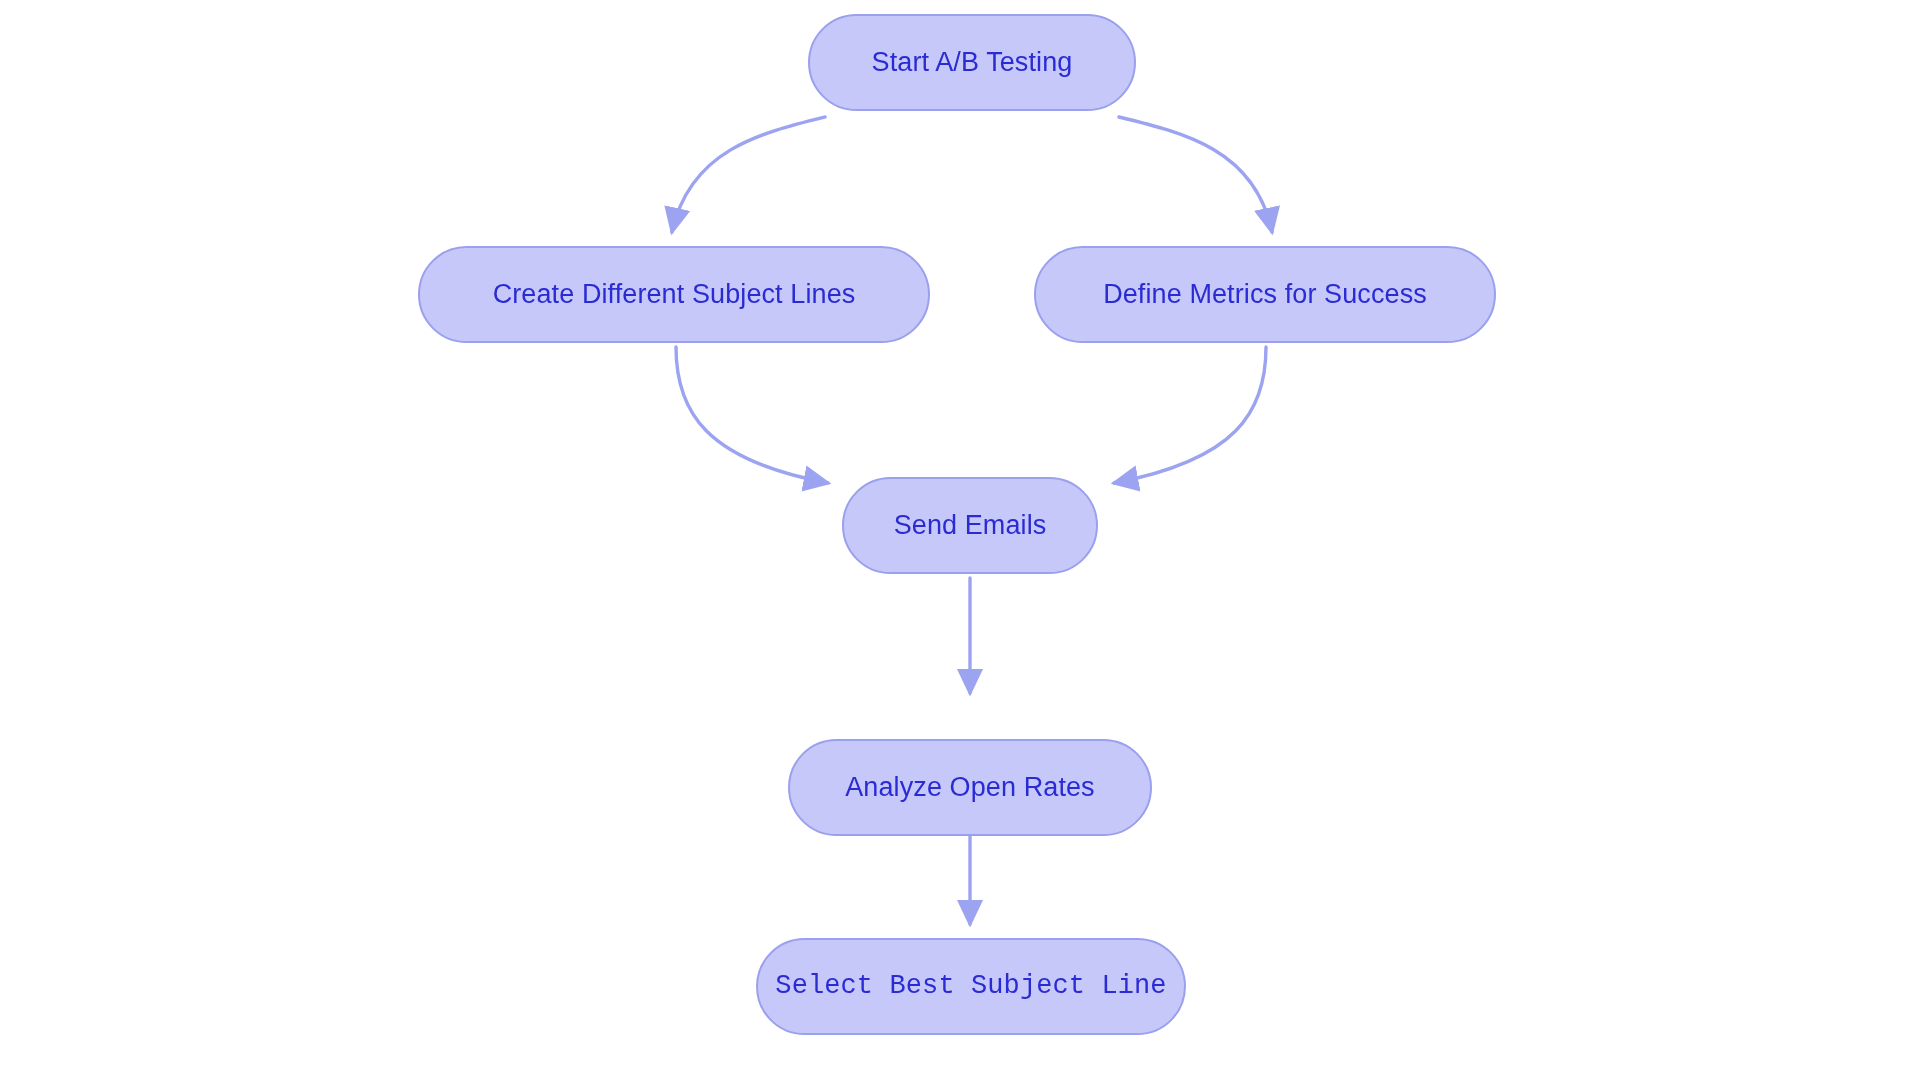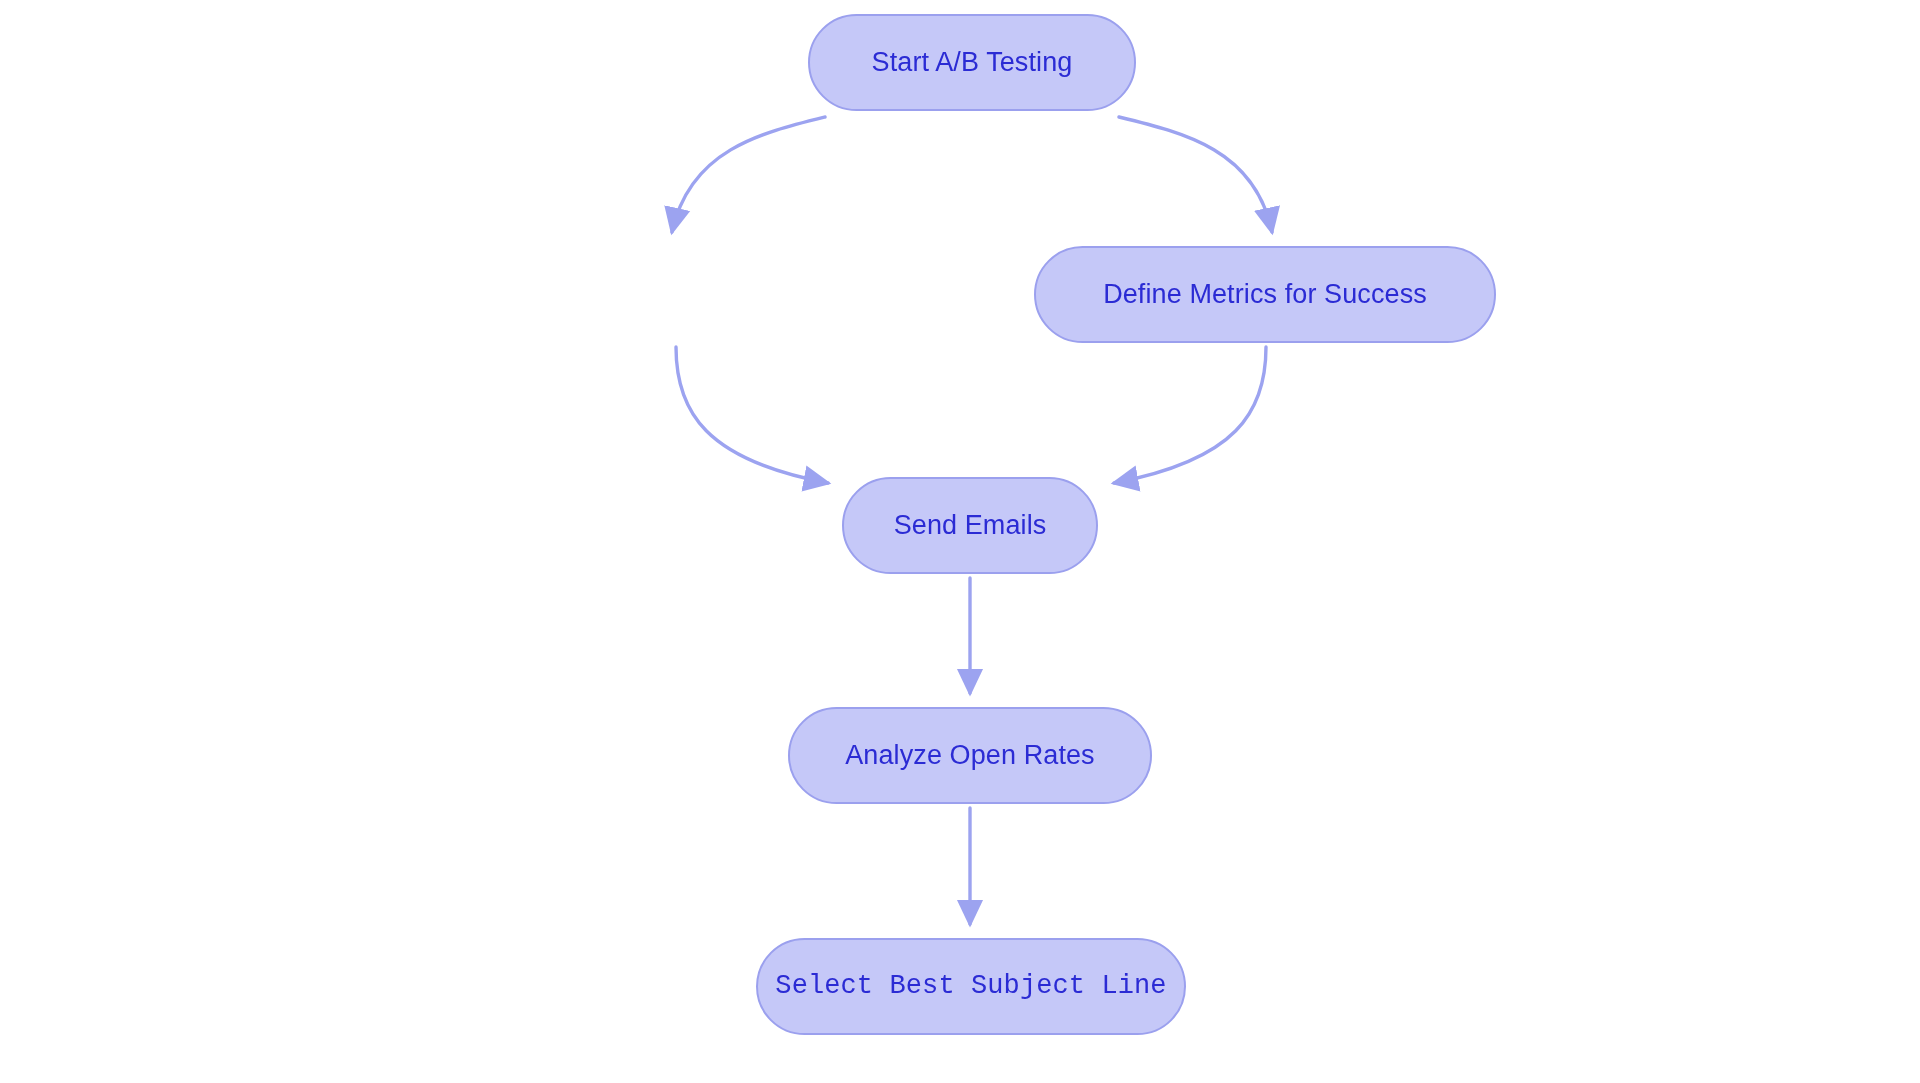--- a/index.html
+++ b/index.html
@@ -72,30 +72,33 @@
 
     <path d="M 970 578 L 970 693" fill="none" stroke="#9ca3f0" stroke-width="3.4" stroke-linecap="round" marker-end="url(#arrowhead)"></path>
 
     <path d="M 970 808 L 970 924" fill="none" stroke="#9ca3f0" stroke-width="3.4" stroke-linecap="round" marker-end="url(#arrowhead)"></path>
   </svg>
 
   <div class="node" style="left:808px; top:14px; width:328px; height:97px;">
     <span class="node-label">Start A/B Testing</span>
   </div>
 
+  <div class="node" style="left:418px; top:246px; width:512px; height:97px;">
+    <span class="node-label">Create Different Subject Lines</span>
+  </div>
 
   <div class="node" style="left:1034px; top:246px; width:462px; height:97px;">
     <span class="node-label">Define Metrics for Success</span>
   </div>
 
   <div class="node" style="left:842px; top:477px; width:256px; height:97px;">
     <span class="node-label">Send Emails</span>
   </div>
 
-  <div class="node" style="left:788px; top:707px; width:364px; height:97px;justify-content:center;">
+  <div class="node" style="left:788px; top:739px; width:364px; height:97px;justify-content:center;">
     <span class="node-label">Analyze Open Rates</span>
   </div>
 
   <div class="node" style="left:756px; top:938px; width:430px; height:97px;font-family:Liberation Mono, monospace;">
     <span class="node-label">Select Best Subject Line</span>
   </div>
 
 </div>
 
 </body></html>

